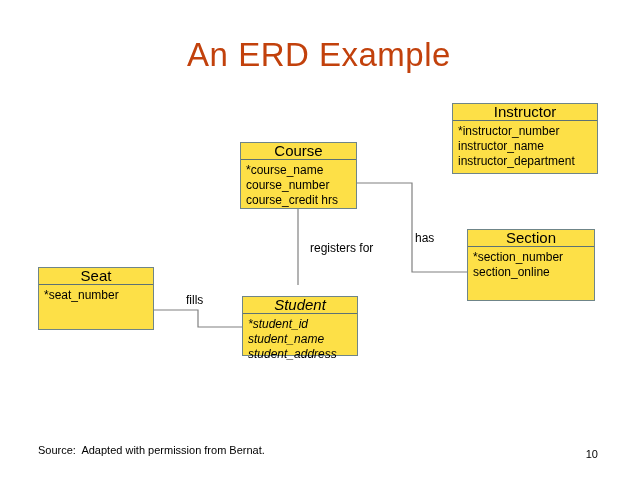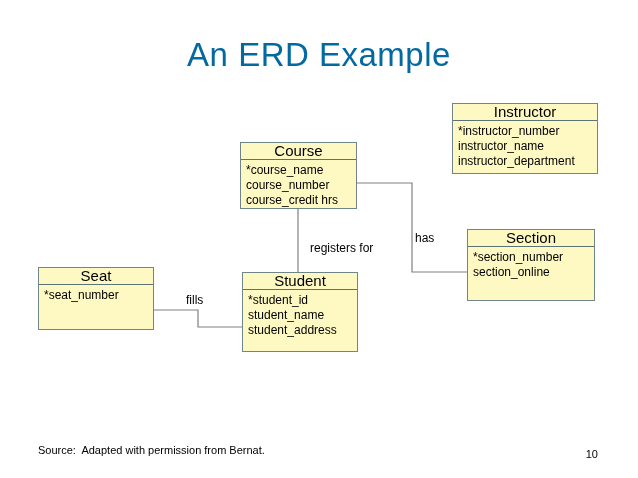--- a/index.html
+++ b/index.html
@@ -22,57 +22,57 @@
   .slide-title {
     position: absolute;
     left: 0;
     right: 0;
     top: 36px;
     margin: 0;
     text-align: center;
     font-size: 33px;
     font-weight: 400;
     letter-spacing: 0.5px;
-    color: #0369a1;
+    color: #c2410c;
   }
   .connectors {
     position: absolute;
     left: 0;
     top: 0;
   }
   .connectors polyline,
   .connectors line {
     fill: none;
     stroke: #808080;
     stroke-width: 1.2;
   }
   .entity {
     position: absolute;
-    background: #fef9c3;
+    background: #fde047;
     border: 1px solid #6f8588;
     box-sizing: border-box;
   }
   .entity-title {
     height: 16px;
     line-height: 16px;
     text-align: center;
     font-size: 15px;
     border-bottom: 1px solid #5d7275;
     overflow: hidden;
   }
   .entity-body {
     padding: 3px 4px 0 5px;
     font-size: 12px;
     line-height: 15px;
   }
   .entity-instructor { left: 452px; top: 103px; width: 146px; height: 71px; }
   .entity-course     { left: 240px; top: 142px; width: 117px; height: 67px; }
   .entity-section    { left: 467px; top: 229px; width: 128px; height: 72px; }
   .entity-seat       { left: 38px;  top: 267px; width: 116px; height: 63px; }
-  .entity-student    { left: 242px; top: 272px; width: 116px; height: 80px; }
+  .entity-student    { left: 242px; top: 296px; width: 116px; height: 60px; font-style: italic; }
   .rel-label {
     position: absolute;
     font-size: 12px;
     line-height: 14px;
     white-space: nowrap;
   }
   .rel-label-has           { left: 415px; top: 231px; }
   .rel-label-registers-for { left: 310px; top: 241px; }
   .rel-label-fills         { left: 186px; top: 293px; text-align: center; }
   .source-note {

